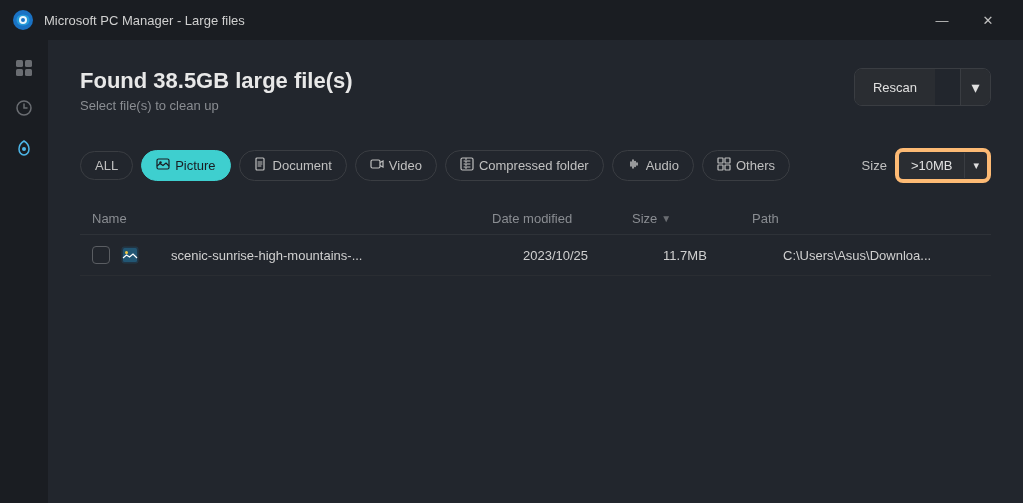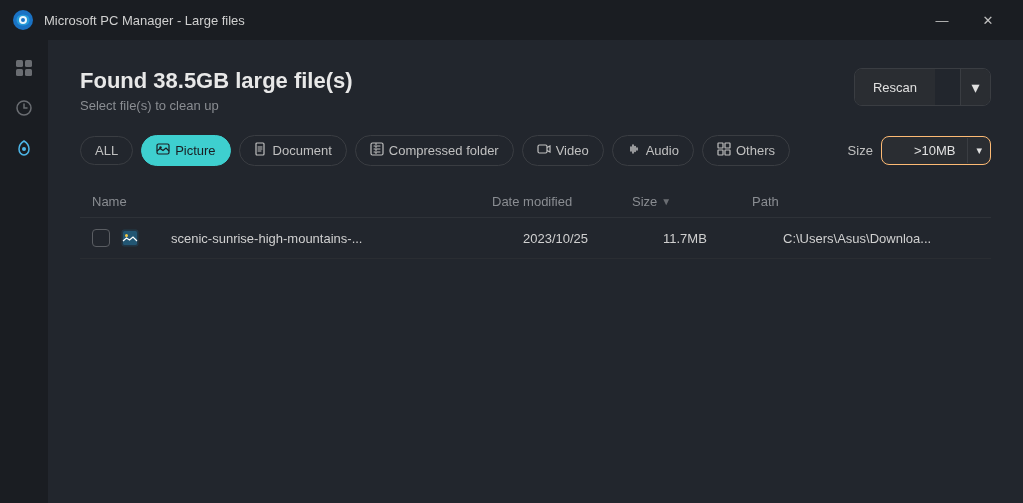--- a/index.html
+++ b/index.html
@@ -91,21 +91,21 @@
       flex-direction: column;
       padding: 28px 32px 16px 32px;
       overflow: hidden;
     }
 
     
     .header-row {
       display: flex;
       align-items: flex-start;
       justify-content: space-between;
-      margin-bottom: 22px;
+      margin-bottom: 35px;
     }
     .header-left h1 {
       font-size: 22px;
       font-weight: 600;
       color: #e8e8e8;
       margin-bottom: 4px;
     }
     .header-left p {
       font-size: 13px;
       color: #8a8d92;
@@ -179,25 +179,24 @@
       gap: 8px;
     }
     .size-label {
       font-size: 13px;
       color: #c0c0c0;
       font-weight: 500;
     }
     .size-dropdown {
       display: flex;
       align-items: center;
-      border: 1px solid #fdba74;
+      border: 4px solid #fdba74;
       border-radius: 8px;
       overflow: hidden;
       background: #2a2d32;
-      padding-left: 20px;
     }
     .size-dropdown-text {
       padding: 6px 12px;
       font-size: 13px;
       color: #e0e0e0;
       cursor: pointer;
     }
     .size-dropdown-chevron {
       padding: 6px 8px;
       border-left: 1px solid #3a3d42;
@@ -350,36 +349,36 @@
             <rect x="2" y="1" width="8" height="12" rx="1" stroke="#c0c0c0" stroke-width="1.2" fill="none"></rect>
             <path d="M4 5 L8 5 M4 7 L8 7 M4 9 L7 9" stroke="#c0c0c0" stroke-width="1" stroke-linecap="round"></path>
           </svg>
         </span>
         <span>Document</span>
       </button>
 
       <button class="filter-tab">
         <span class="tab-icon">
           <svg width="14" height="14" viewBox="0 0 14 14" fill="none">
+            <rect x="1" y="3" width="9" height="8" rx="1.5" stroke="#c0c0c0" stroke-width="1.2" fill="none"></rect>
+            <path d="M10 5.5 L13 4 L13 10 L10 8.5" stroke="#c0c0c0" stroke-width="1.2" fill="none"></path>
+          </svg>
+        </span>
+        <span>Video</span>
+      </button>
+
+      <button class="filter-tab">
+        <span class="tab-icon">
+          <svg width="14" height="14" viewBox="0 0 14 14" fill="none">
             <rect x="1" y="1" width="12" height="12" rx="1.5" stroke="#c0c0c0" stroke-width="1.2" fill="none"></rect>
             <path d="M4 4 L10 4 M4 7 L10 7 M4 10 L10 10" stroke="#c0c0c0" stroke-width="1" stroke-linecap="round"></path>
             <path d="M6 1 L6 13" stroke="#c0c0c0" stroke-width="1" stroke-dasharray="2 1"></path>
           </svg>
         </span>
         <span>Compressed folder</span>
-      </button>
-
-      <button class="filter-tab">
-        <span class="tab-icon">
-          <svg width="14" height="14" viewBox="0 0 14 14" fill="none">
-            <rect x="1" y="3" width="9" height="8" rx="1.5" stroke="#c0c0c0" stroke-width="1.2" fill="none"></rect>
-            <path d="M10 5.5 L13 4 L13 10 L10 8.5" stroke="#c0c0c0" stroke-width="1.2" fill="none"></path>
-          </svg>
-        </span>
-        <span>Video</span>
       </button>
 
       <button class="filter-tab">
         <span class="tab-icon">
           <svg width="14" height="14" viewBox="0 0 14 14" fill="none">
             <path d="M4 5 L4 9" stroke="#c0c0c0" stroke-width="1.5" stroke-linecap="round"></path>
             <path d="M6 3 L6 11" stroke="#c0c0c0" stroke-width="1.5" stroke-linecap="round"></path>
             <path d="M8 4.5 L8 9.5" stroke="#c0c0c0" stroke-width="1.5" stroke-linecap="round"></path>
             <path d="M10 6 L10 8" stroke="#c0c0c0" stroke-width="1.5" stroke-linecap="round"></path>
           </svg>

